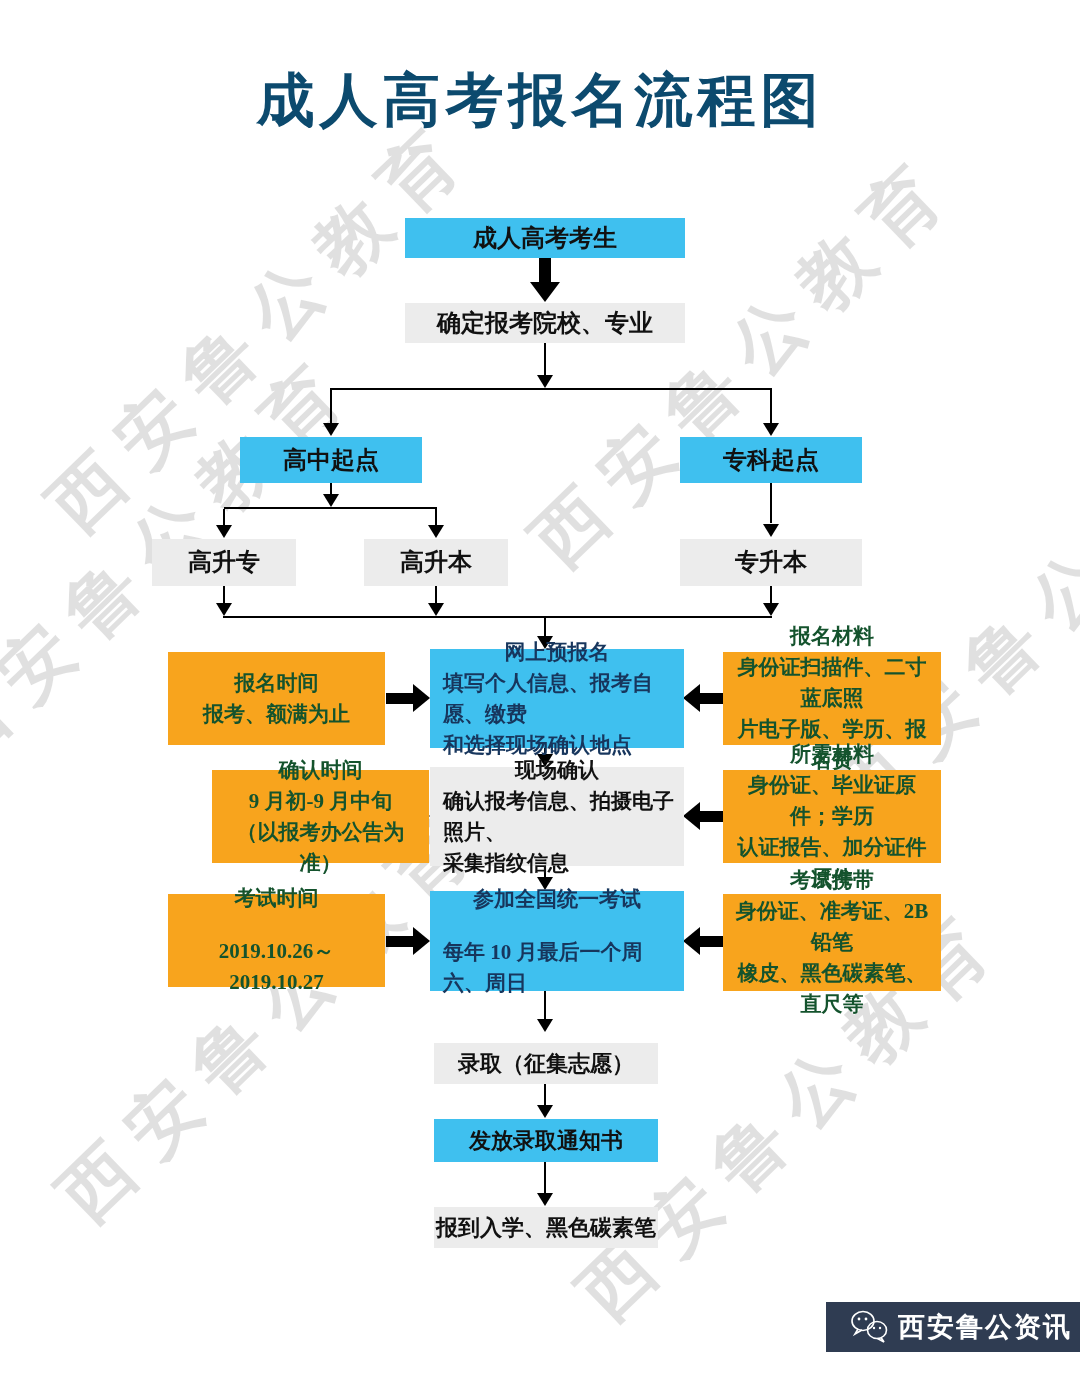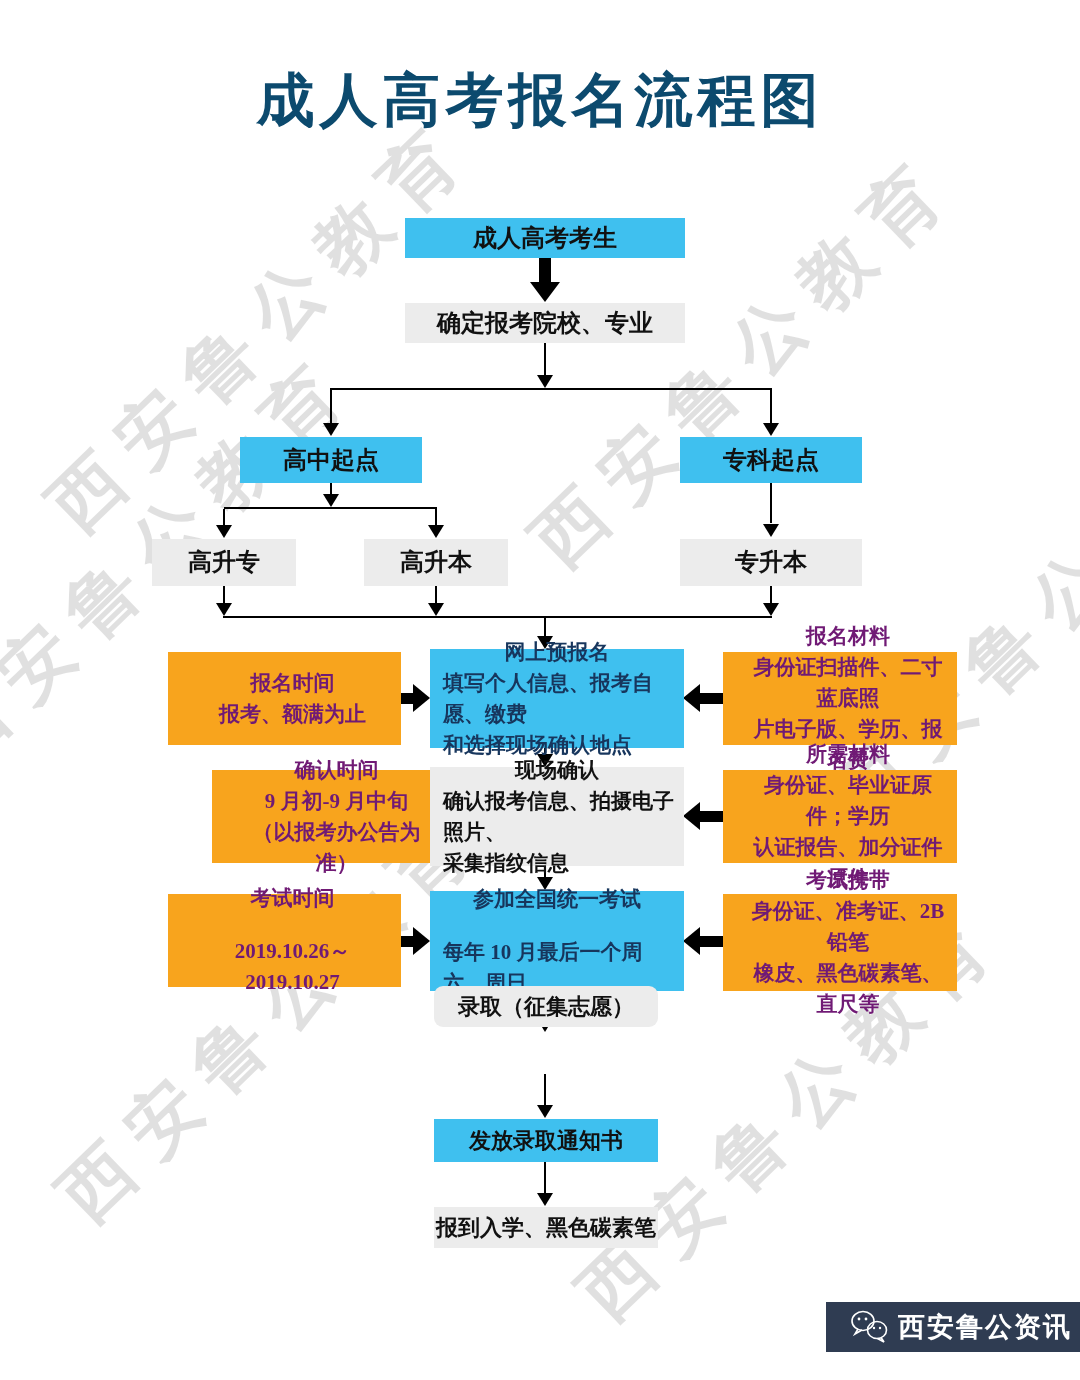--- a/index.html
+++ b/index.html
@@ -19,21 +19,21 @@
   }
   
   .bx{
     position:absolute;z-index:3;text-align:center;font-weight:bold;
   }
   .blue{background:#3FC0EF;}
   .gray{background:#ECECEC;}
   .orange{background:#F8A41D;}
   .single{font-size:24px;}
   .mb{display:flex;flex-direction:column;justify-content:center;font-size:21px;line-height:31px;}
-  .ob{color:#701a75;padding-left:16px;}
+  .ob{color:#14532d;}
   .nv{color:#17365D;}
   .cb .ln{text-align:left;padding-left:13px;padding-right:0;}
   .ob .ln{text-align:center;padding:0 6px;}
   .gap-title .t{margin-bottom:22px;}
   .bt{font-size:22px;}
   
   .vshaft{position:absolute;width:2px;background:#000;z-index:2;}
   .vshaft-thick{position:absolute;width:12px;background:#000;z-index:2;}
   .hline{position:absolute;height:2px;background:#000;z-index:2;}
   .hshaft{position:absolute;height:11px;background:#000;z-index:2;}
@@ -169,21 +169,21 @@
   <div class="hshaft" style="left:699px;top:936px;width:25px;"></div>
   <div class="bx orange mb ob" style="left:723px;top:894px;width:218px;height:97px;">
     <span class="t">考试携带</span>
     <span class="ln">身份证、准考证、2B 铅笔</span>
     <span class="ln">橡皮、黑色碳素笔、直尺等</span>
   </div>
 
   <div class="vshaft" style="left:544px;top:991px;height:28px;"></div>
   <div class="ah-down" style="left:537px;top:1019px;"></div>
 
-  <div class="bx gray single bt" style="left:434px;top:986px;width:224px;height:41px;line-height:41px;border-radius:9px;">录取（征集志愿）</div>
+  <div class="bx gray single bt" style="left:434px;top:1043px;width:224px;height:41px;line-height:41px;">录取（征集志愿）</div>
 
   <div class="vshaft" style="left:544px;top:1074px;height:32px;"></div>
   <div class="ah-down" style="left:537px;top:1105px;"></div>
 
   <div class="bx blue single bt" style="left:434px;top:1119px;width:224px;height:43px;line-height:43px;">发放录取通知书</div>
 
   <div class="vshaft" style="left:544px;top:1162px;height:32px;"></div>
   <div class="ah-down" style="left:537px;top:1193px;"></div>
 
   <div class="bx gray single bt" style="left:434px;top:1207px;width:224px;height:41px;line-height:41px;">报到入学、黑色碳素笔</div>

